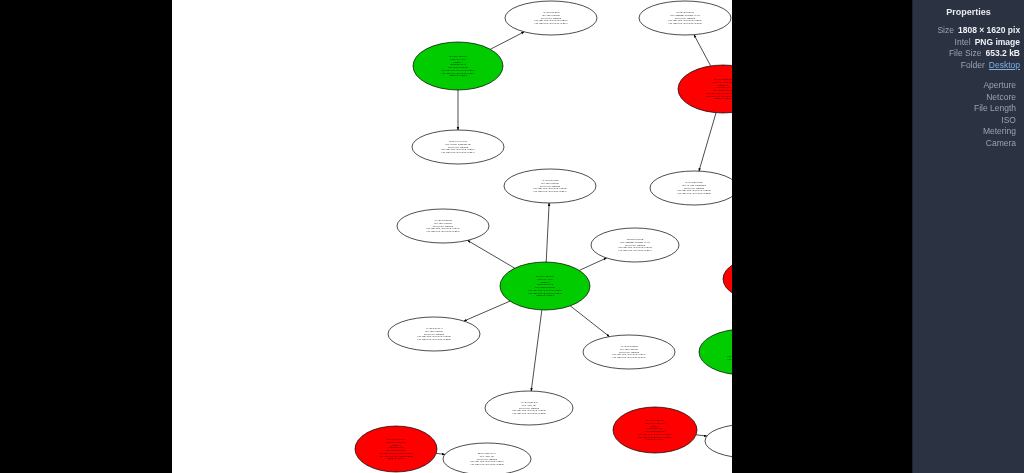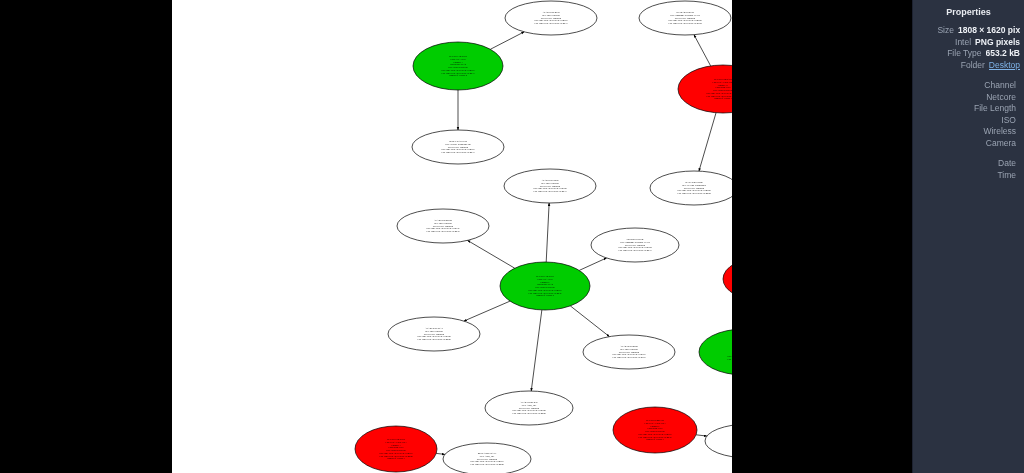--- a/index.html
+++ b/index.html
@@ -230,64 +230,54 @@
 
   <aside id="sidebar">
     <div id="sb-title">Properties</div>
     <div id="prop-list">
         <div class="prow">
           <span class="pkey">Size</span>
           <span class="pval">1808 × 1620 pixels</span>
         </div>
         <div class="prow">
           <span class="pkey">Intel</span>
-          <span class="pval">PNG pixels</span>
-        </div>
-        <div class="prow">
-          <span class="pkey">File Type</span>
+          <span class="pval">PNG image</span>
+        </div>
+        <div class="prow">
+          <span class="pkey">File Size</span>
           <span class="pval">653.2 kB</span>
         </div>
         <div class="prow">
           <span class="pkey">Folder</span>
           <span class="pval link">Desktop</span>
         </div>
       </div>
     <div class="spacer"></div>
     <div id="exif-list">
         <div class="prow empty">
-          <span class="pkey">Channel</span>
+          <span class="pkey">Aperture</span>
           <span class="pval"></span>
         </div>
         <div class="prow empty">
           <span class="pkey">Netcore</span>
           <span class="pval"></span>
         </div>
         <div class="prow empty">
           <span class="pkey">File Length</span>
           <span class="pval"></span>
         </div>
         <div class="prow empty">
           <span class="pkey">ISO</span>
           <span class="pval"></span>
         </div>
         <div class="prow empty">
-          <span class="pkey">Wireless</span>
+          <span class="pkey">Metering</span>
           <span class="pval"></span>
         </div>
         <div class="prow empty">
           <span class="pkey">Camera</span>
           <span class="pval"></span>
         </div>
       </div>
     <div class="spacer"></div>
-    <div id="dt-list">
-        <div class="prow empty">
-          <span class="pkey">Date</span>
-          <span class="pval"></span>
-        </div>
-        <div class="prow empty">
-          <span class="pkey">Time</span>
-          <span class="pval"></span>
-        </div>
-      </div>
   </aside>
 
 </div>
 
 </body></html>

